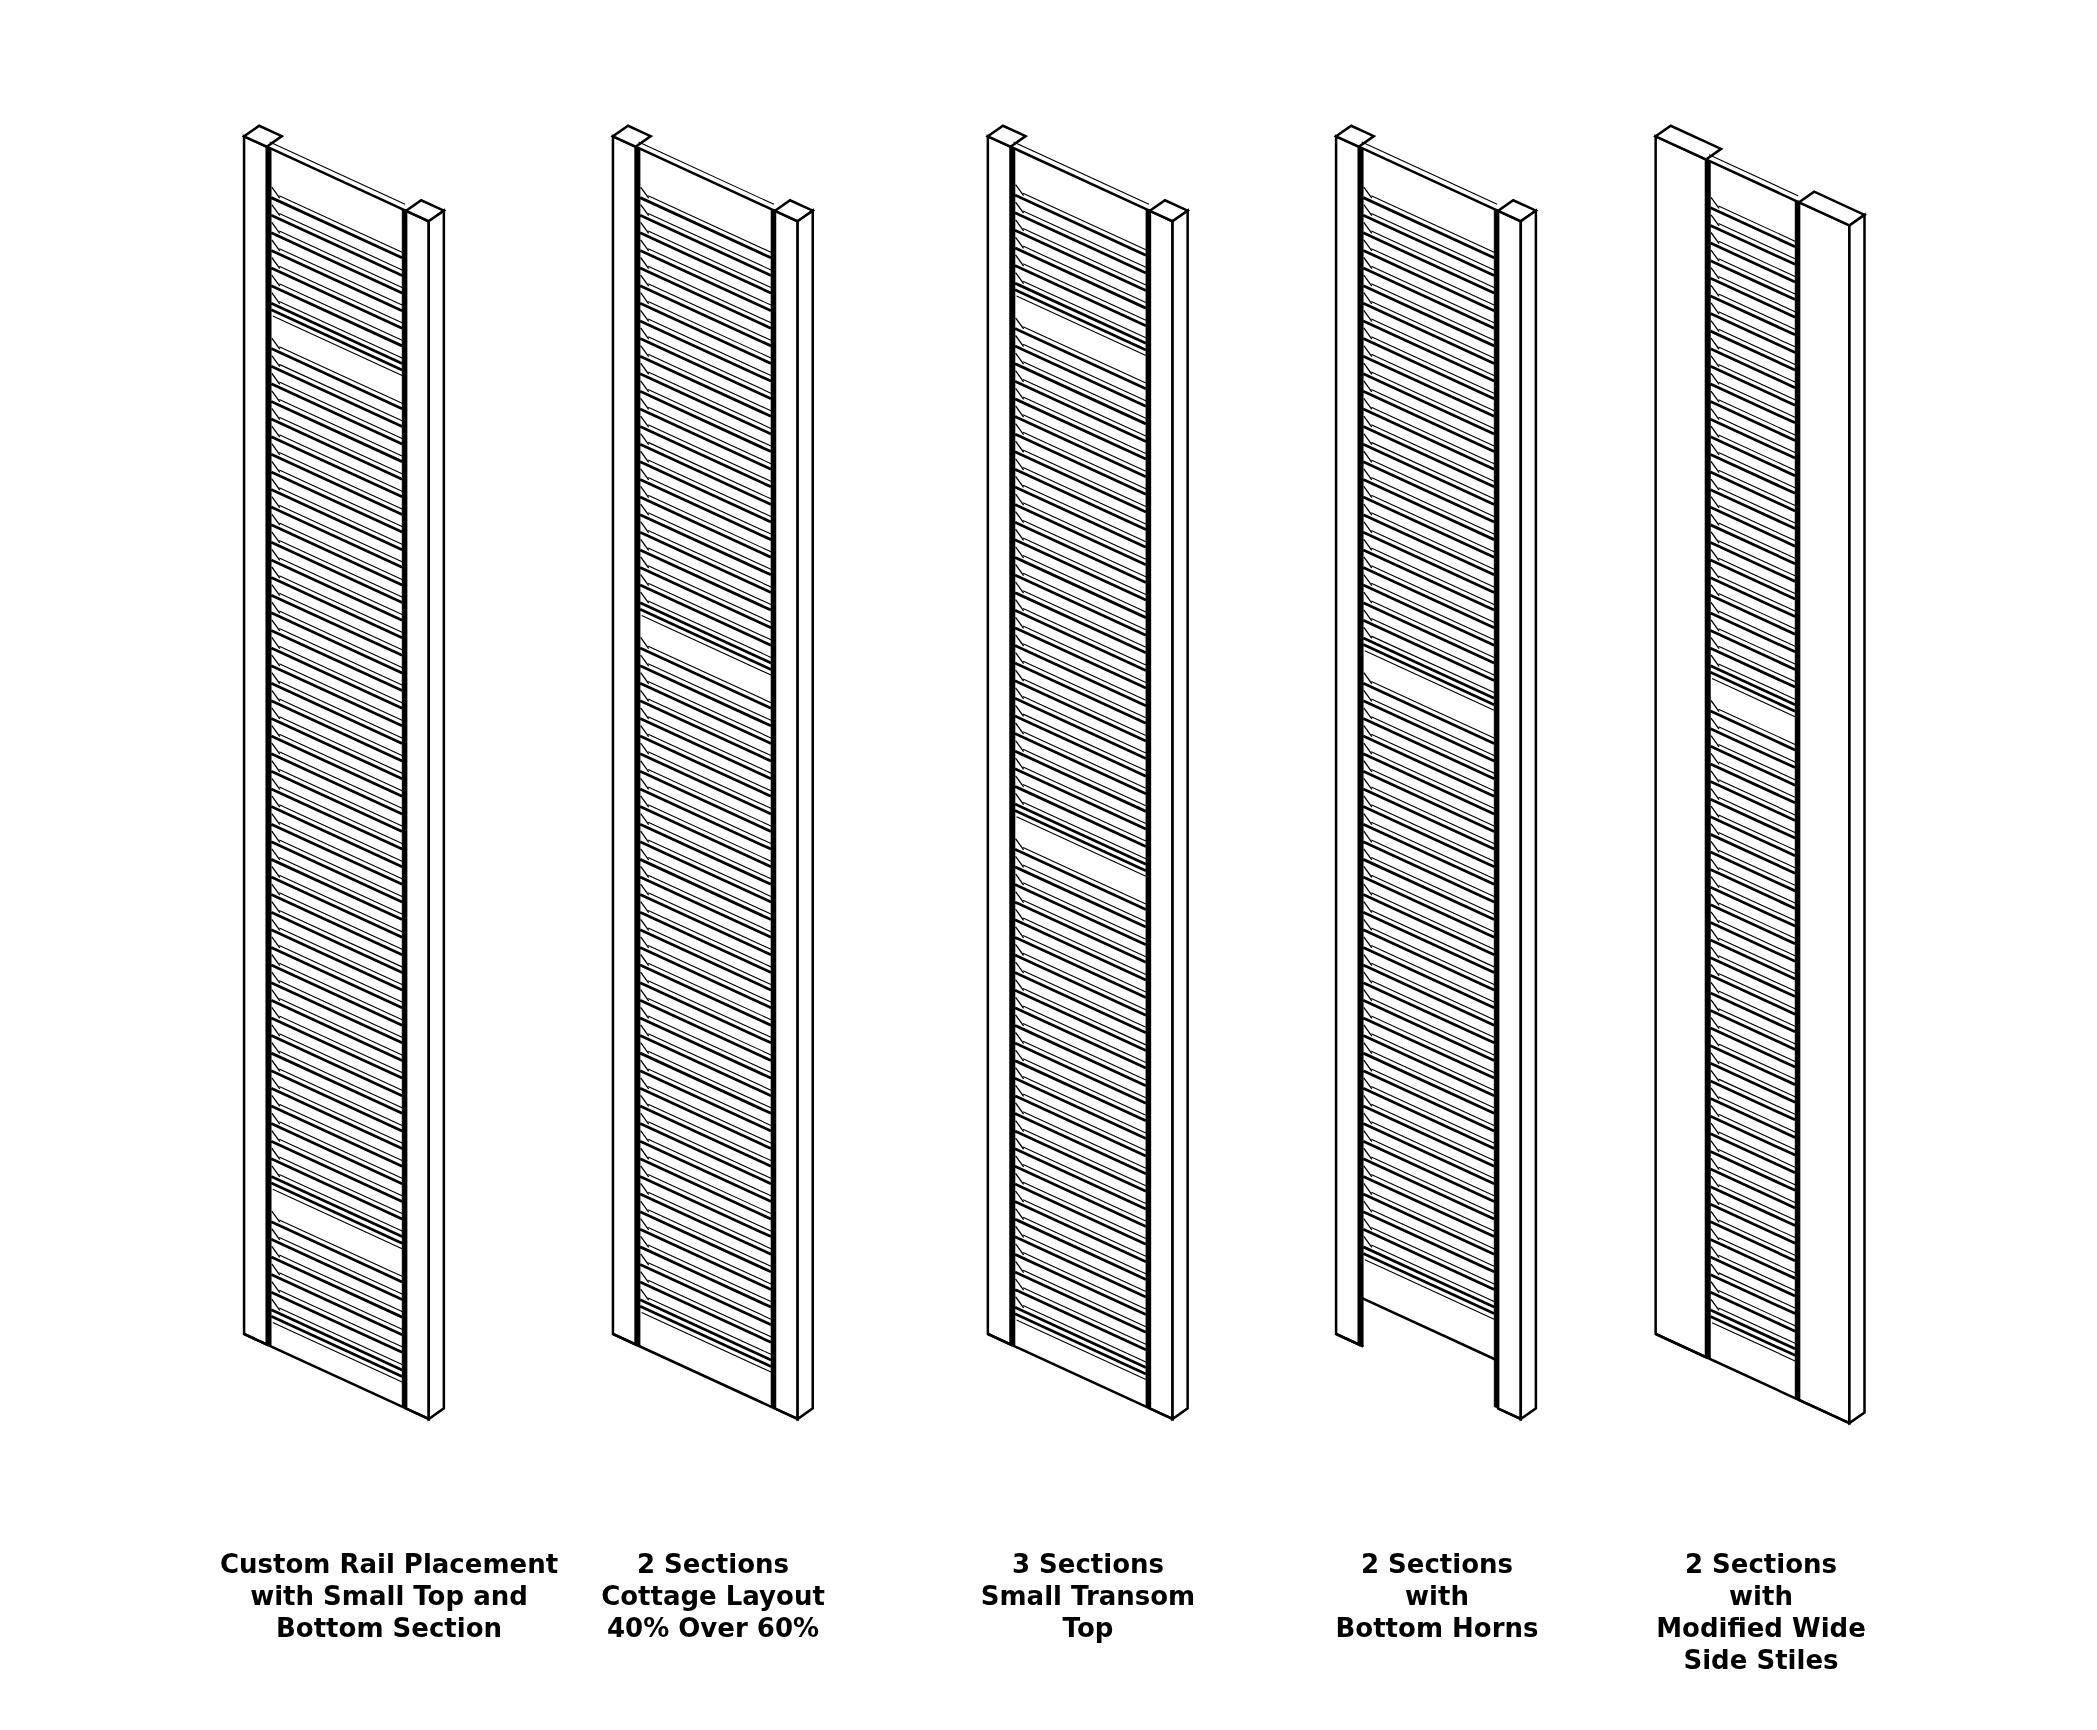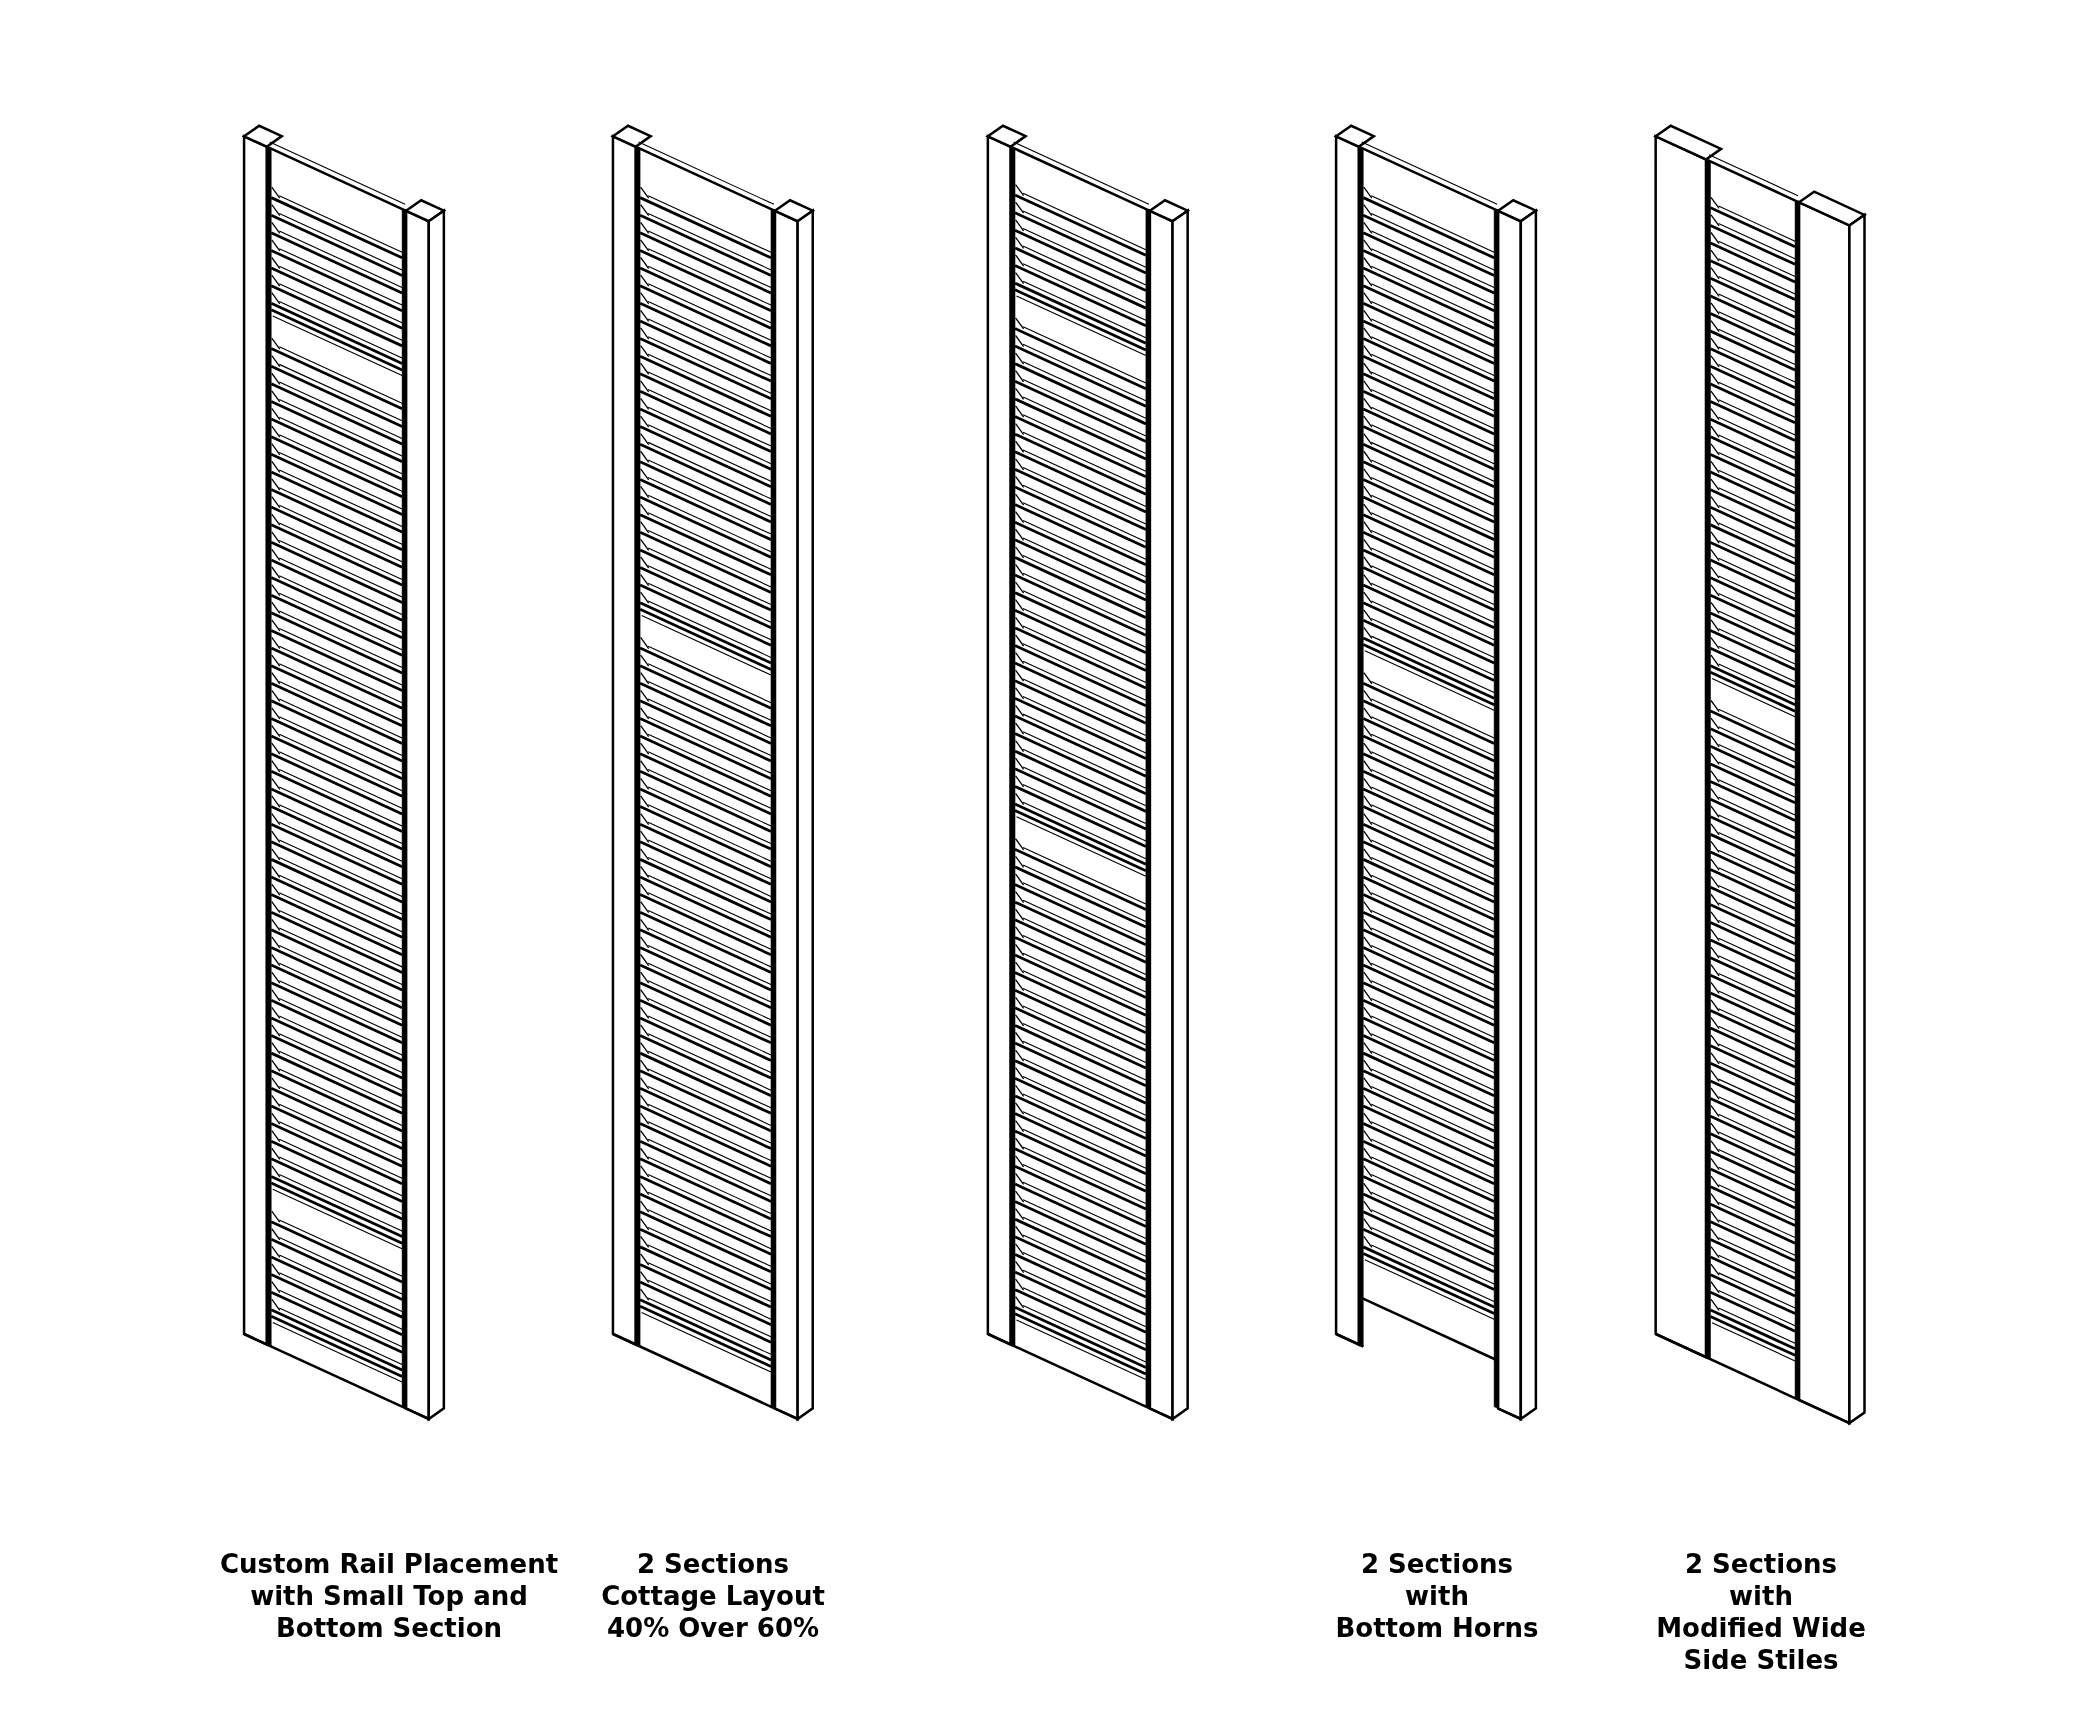--- a/index.html
+++ b/index.html
@@ -1025,20 +1025,23 @@
       </g>
     </svg>
 
   <div class="labels">
     <div class="shutter-label" style="left: 345px; top: 1548px; font-size: 26px; line-height: 32px; color: rgb(0, 0, 0); margin-left: 44px;">Custom Rail Placement
 with Small Top and
 Bottom Section</div>
     <div class="shutter-label" style="left: 713px; top: 1548px; font-size: 26px; line-height: 32px; color: rgb(0, 0, 0);">2 Sections
 Cottage Layout
 40% Over 60%</div>
+    <div class="shutter-label" style="left: 1088px; top: 1548px; font-size: 26px; line-height: 32px; color: rgb(0, 0, 0);">3 Sections
+Small Transom
+Top</div>
     <div class="shutter-label" style="left: 1437px; top: 1548px; font-size: 26px; line-height: 32px; color: rgb(0, 0, 0);">2 Sections
 with
 Bottom Horns</div>
     <div class="shutter-label" style="left: 1761px; top: 1548px; font-size: 26px; line-height: 32px; color: rgb(0, 0, 0);">2 Sections
 with
 Modified Wide
 Side Stiles</div>
   </div>
 </div>
 

